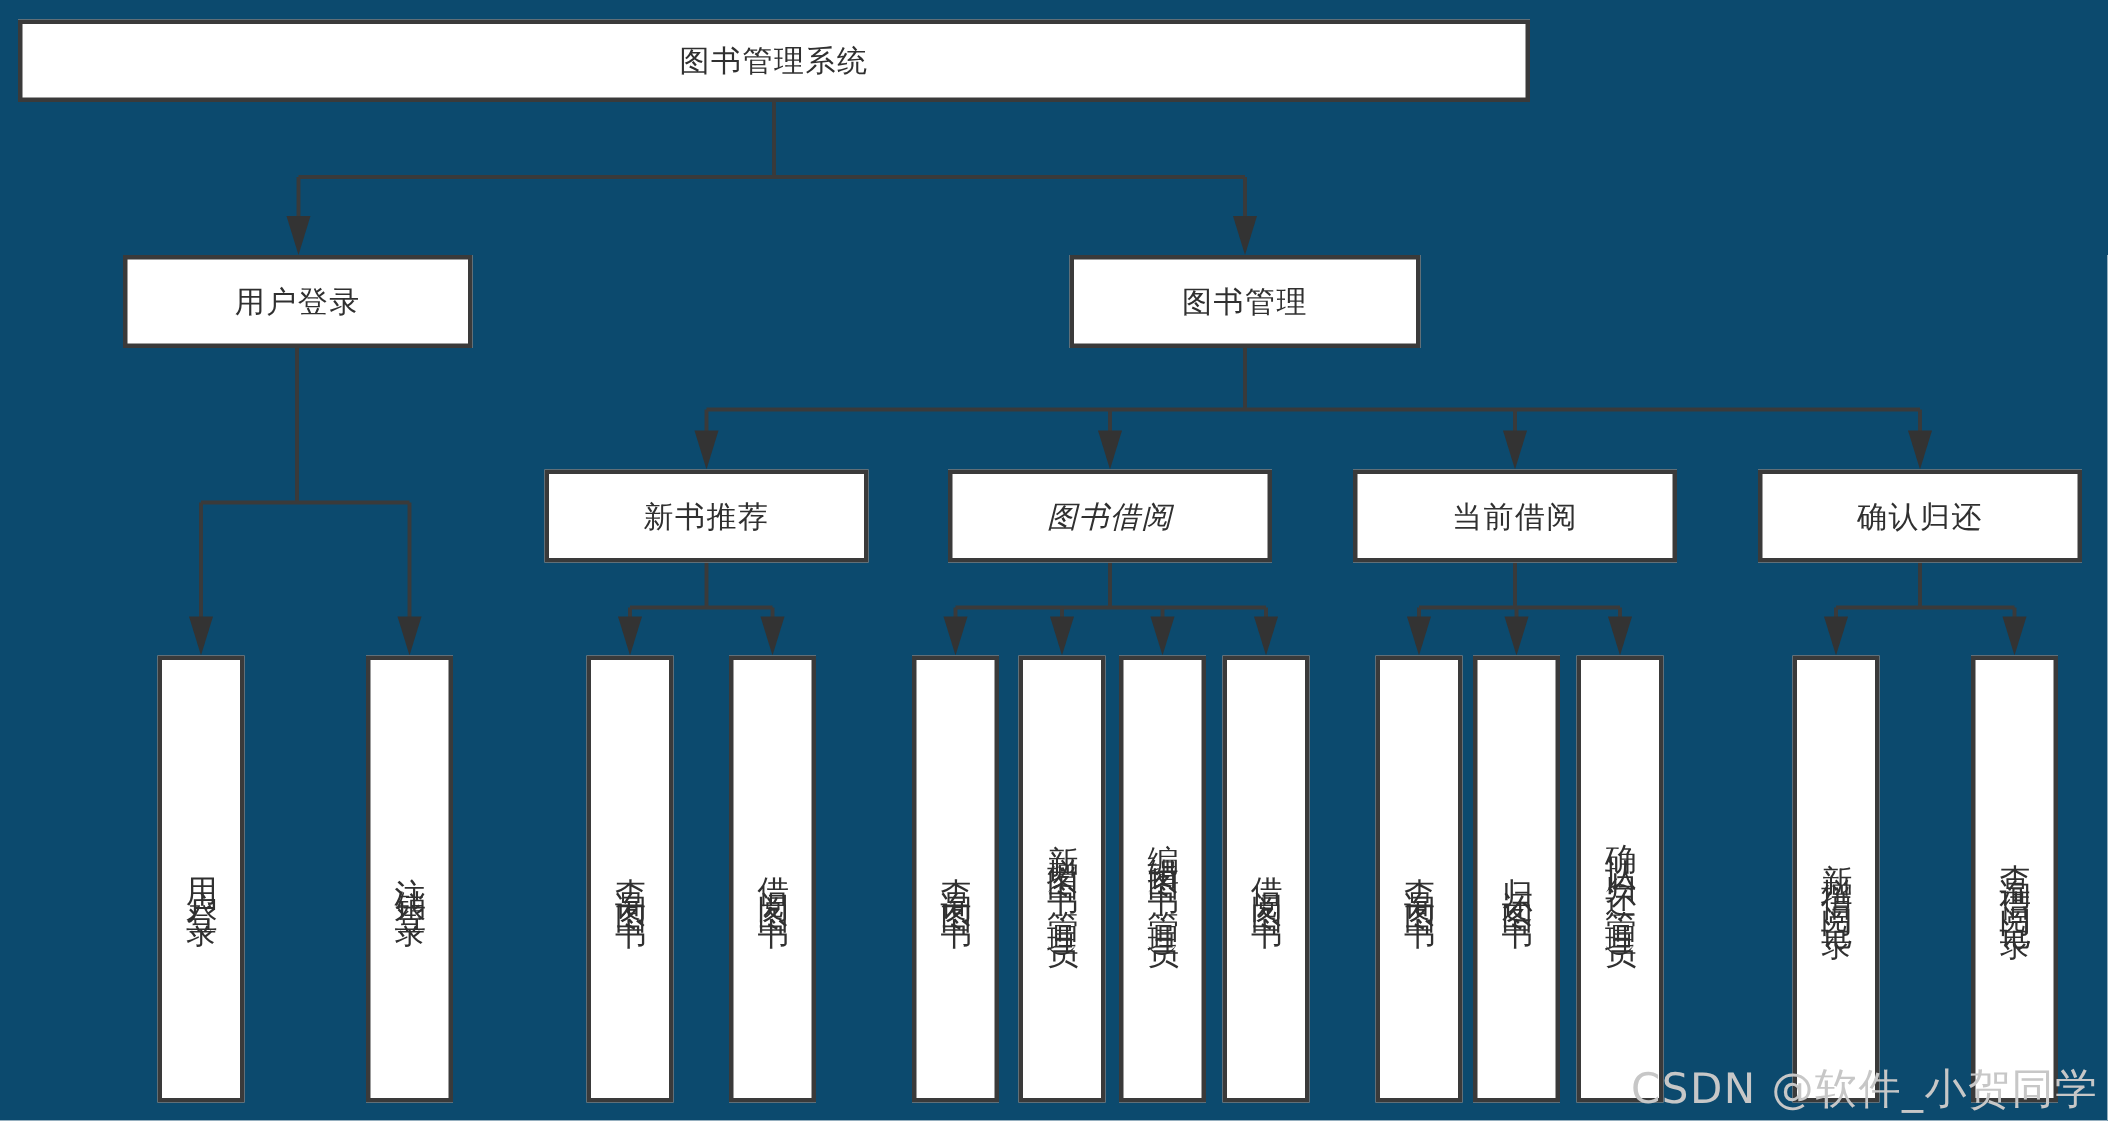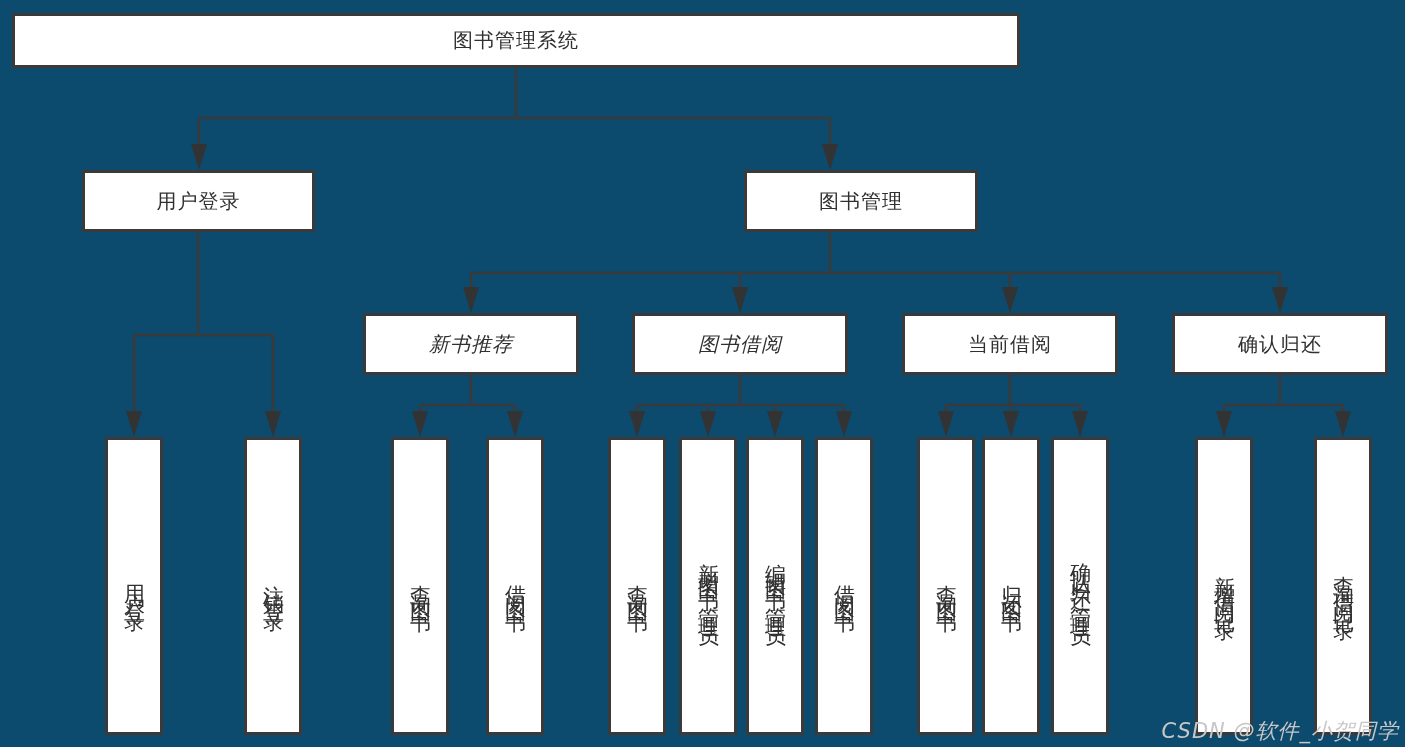--- a/index.html
+++ b/index.html
@@ -48,24 +48,24 @@
     writing-mode: vertical-rl;
     text-orientation: mixed;
     letter-spacing: 9px;
     line-height: 1;
   }
   
   .n-root   { left: 12px;  top: 13px;  width: 1008px; height: 55px; }
   
   .n-l2 { top: 170px; height: 62px; }
   .n-user-login    { left: 82px;  width: 233px; }
-  .n-book-mgmt     { left: 744px; width: 234px; }
+  .n-book-mgmt     { left: 713px; width: 234px; }
   
   .n-l3 { top: 313px; height: 62px; width: 216px; }
-  .n-new-book      { left: 363px; font-style: italic; }
+  .n-new-book      { left: 363px; }
   .n-book-borrow   { left: 632px; font-style: italic; }
   .n-current-borrow{ left: 902px; }
   .n-borrow-records{ left: 1172px; }
   
   .lf-1  { left: 105px; }
   .lf-2  { left: 244px; }
   .lf-3  { left: 391px; }
   .lf-4  { left: 486px; }
   .lf-5  { left: 608px; }
   .lf-6  { left: 679px; }
@@ -73,26 +73,25 @@
   .lf-8  { left: 815px; }
   .lf-9  { left: 917px; }
   .lf-10 { left: 982px; }
   .lf-11 { left: 1051px; }
   .lf-12 { left: 1195px; }
   .lf-13 { left: 1314px; }
   .watermark {
     position: absolute;
     right: 6px;
     bottom: 2px;
-    font-size: 21px;
+    font-size: 28px;
     color: #c7c7c7;
     letter-spacing: 1px;
     z-index: 3;
     white-space: nowrap;
-    font-style: italic;
   }
 </style>
 </head>
 <body>
 
 <div class="canvas">
 
   <svg class="connectors" viewBox="0 0 1405 747" xmlns="http://www.w3.org/2000/svg">
     <g stroke="#3a3a3a" stroke-width="2.6" fill="none">
       <path d="M516 68 V118 M199 118 H830 M199 118 V146 M830 118 V146"></path>

